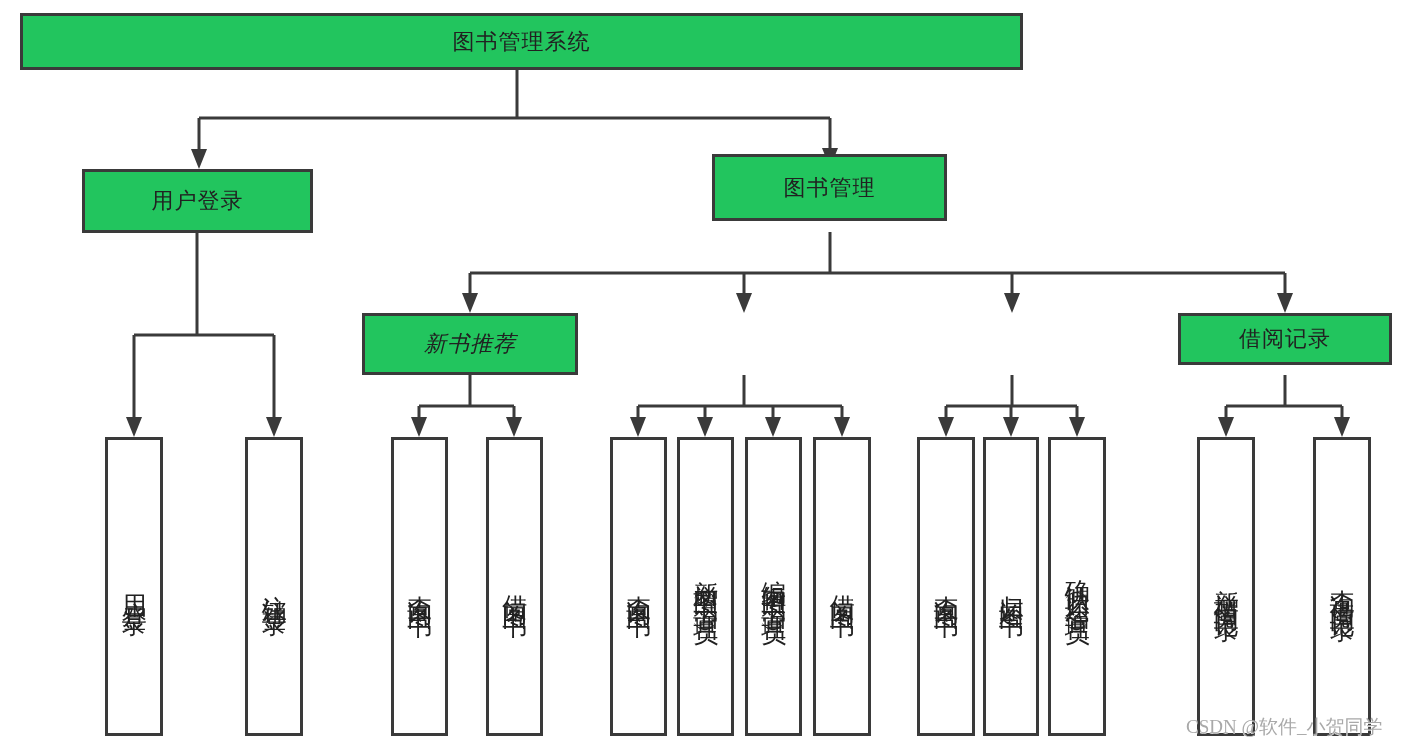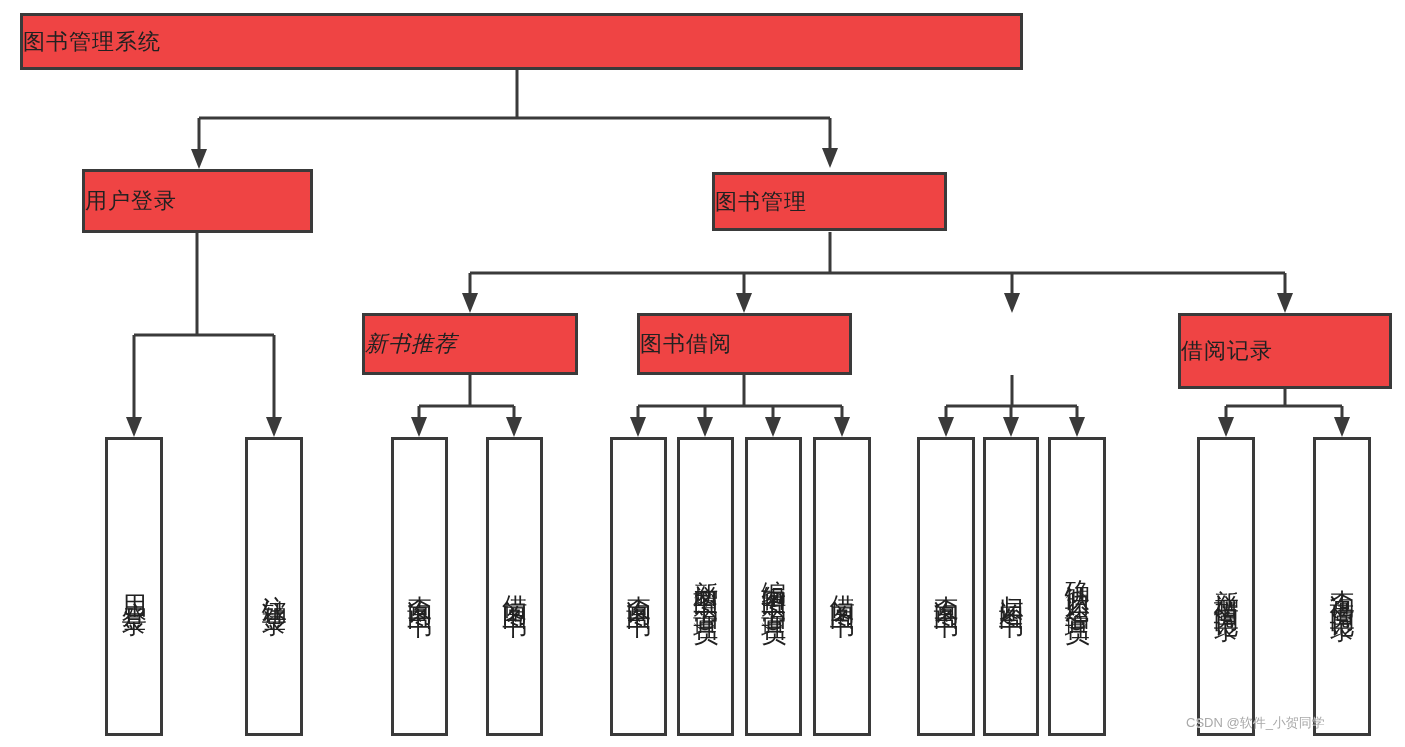--- a/index.html
+++ b/index.html
@@ -19,23 +19,24 @@
     overflow:hidden;
   }
   .connectors{
     position:absolute;
     left:0;top:0;
     width:1405px;height:747px;
   }
   .hbox{
     position:absolute;
     border:3px solid var(--line);
-    background:#ef4444;
+    background:#22c55e;
     display:flex;
     align-items:center;
+    justify-content:center;
     font-size:22px;
     letter-spacing:1px;
     color:var(--text);
     z-index:2;
   }
   .vbox{
     position:absolute;
     border:3px solid var(--line);
     background:#fff;
     display:flex;
@@ -49,25 +50,26 @@
     text-orientation:mixed;
     font-size:25px;
     letter-spacing:6px;
     line-height:1.1;
     white-space:nowrap;
   }
   .watermark{
     position:absolute;
     left:1186px;
     top:714px;
-    font-size:13px;
+    font-size:19px;
     color:var(--wm);
     z-index:3;
     white-space:nowrap;
     text-shadow:0 1px 0 rgba(255,255,255,0.8);
+    font-family:Liberation Serif, serif;
   }
 </style>
 </head>
 <body>
 
 <div class="canvas">
 
   <svg class="connectors" width="1405" height="747" viewBox="0 0 1405 747" xmlns="http://www.w3.org/2000/svg">
     <g stroke="#3a3a3a" stroke-width="3" fill="none">
 
@@ -108,31 +110,28 @@
     </g>
   </svg>
 
   <div class="hbox" style="left:20px;top:13px;width:1003px;height:57px;">
     <span>图书管理系统</span>
   </div>
 
   <div class="hbox" style="left:82px;top:169px;width:231px;height:64px;">
     <span>用户登录</span>
   </div>
-  <div class="hbox" style="left:712px;top:172px;width:235px;height:59px;">
+  <div class="hbox" style="left:712px;top:154px;width:235px;height:67px;">
     <span>图书管理</span>
   </div>
 
   <div class="hbox" style="left:362px;top:313px;width:216px;height:62px;font-style:italic;">
     <span>新书推荐</span>
   </div>
-  <div class="hbox" style="left:637px;top:313px;width:215px;height:62px;">
-    <span>图书借阅</span>
-  </div>
-  <div class="hbox" style="left:1178px;top:313px;width:214px;height:76px;">
+  <div class="hbox" style="left:1178px;top:313px;width:214px;height:52px;">
     <span>借阅记录</span>
   </div>
 
   <div class="vbox" style="left:105px;top:437px;width:58px;height:299px;">
     <span>用户登录</span>
   </div>
   <div class="vbox" style="left:245px;top:437px;width:58px;height:299px;">
     <span>注销登录</span>
   </div>
 

